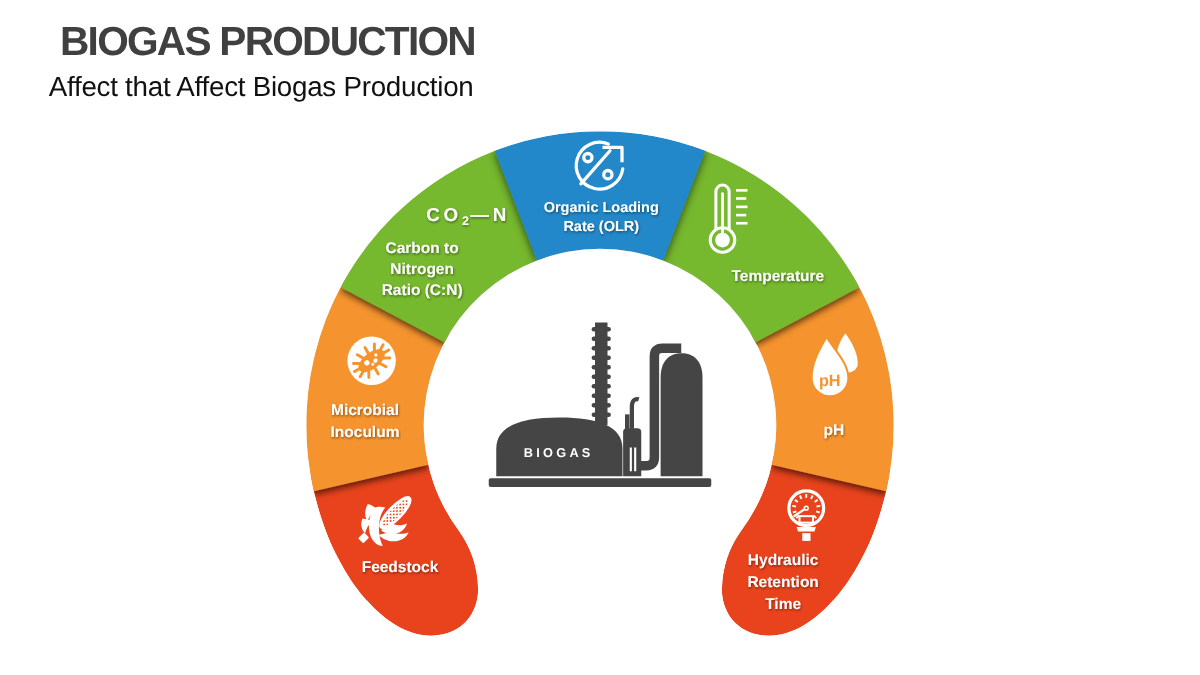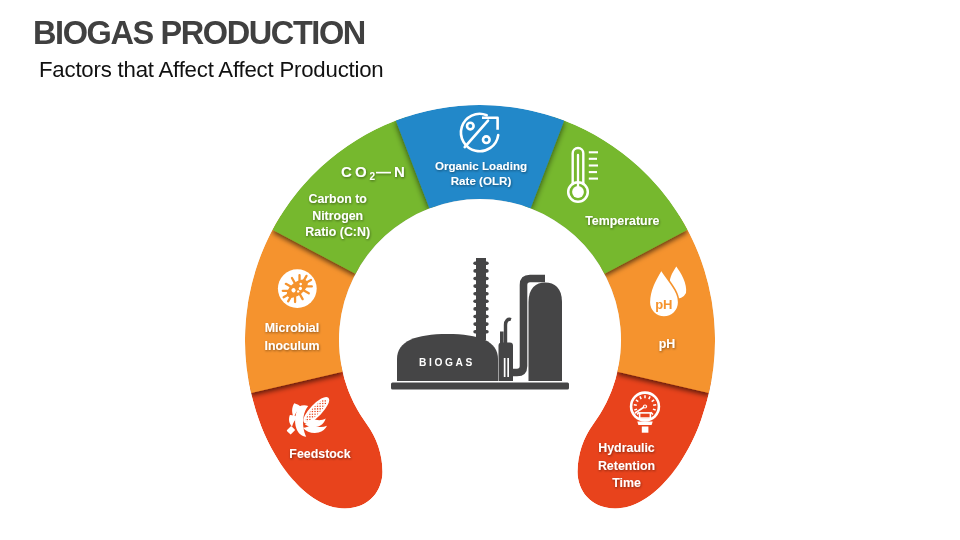--- a/index.html
+++ b/index.html
@@ -1,20 +1,20 @@
 <!DOCTYPE html>
 <html><head><meta charset="utf-8">
 <style>
 html,body{margin:0;padding:0;background:#fff;width:960px;height:540px;overflow:hidden}
-.title{position:absolute;left:33px;top:14.5px;font-family:"Liberation Sans",sans-serif;font-weight:bold;font-size:32.5px;color:#404040;letter-spacing:-1.4px}
+.title{position:absolute;left:48px;top:14.5px;font-family:"Liberation Sans",sans-serif;font-weight:bold;font-size:32.5px;color:#404040;letter-spacing:-1.4px}
 .sub{position:absolute;left:39px;top:56.5px;font-family:"Liberation Sans",sans-serif;font-size:22.2px;color:#111;letter-spacing:-0.2px}
 </style></head>
 <body>
 <div class="title">BIOGAS PRODUCTION</div>
-<div class="sub">Factors that Affect Affect Production</div>
+<div class="sub">Affect that Affect Biogas Production</div>
 <svg width="960" height="540" viewBox="0 0 960 540" style="position:absolute;left:0;top:0">
 <defs>
 <filter id="seg" x="-20%" y="-20%" width="140%" height="140%">
   <feDropShadow dx="0" dy="2.8" stdDeviation="2.5" flood-color="#000" flood-opacity="0.6"></feDropShadow>
 </filter>
 <filter id="ts" x="-30%" y="-30%" width="160%" height="160%">
   <feDropShadow dx="0.6" dy="1.1" stdDeviation="0.8" flood-color="#000" flood-opacity="0.45"></feDropShadow>
 </filter>
 <filter id="segb" x="-20%" y="-20%" width="140%" height="140%">
   <feDropShadow dx="0" dy="1.2" stdDeviation="3.4" flood-color="#000" flood-opacity="0.65"></feDropShadow>

